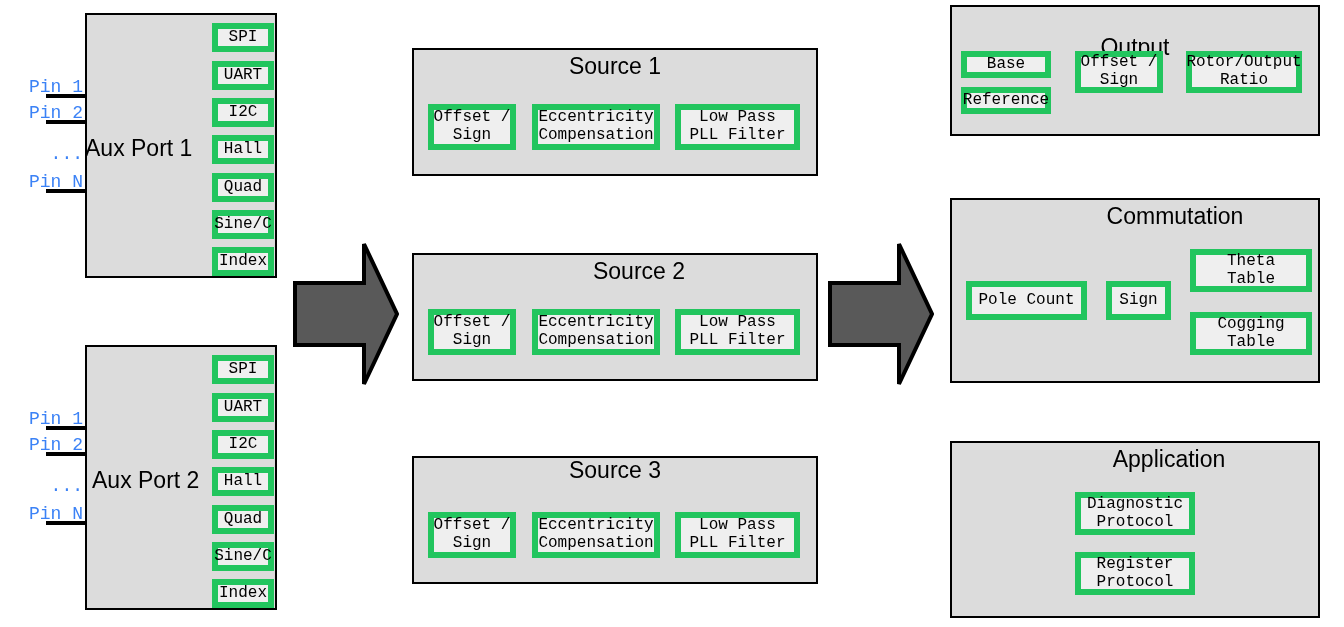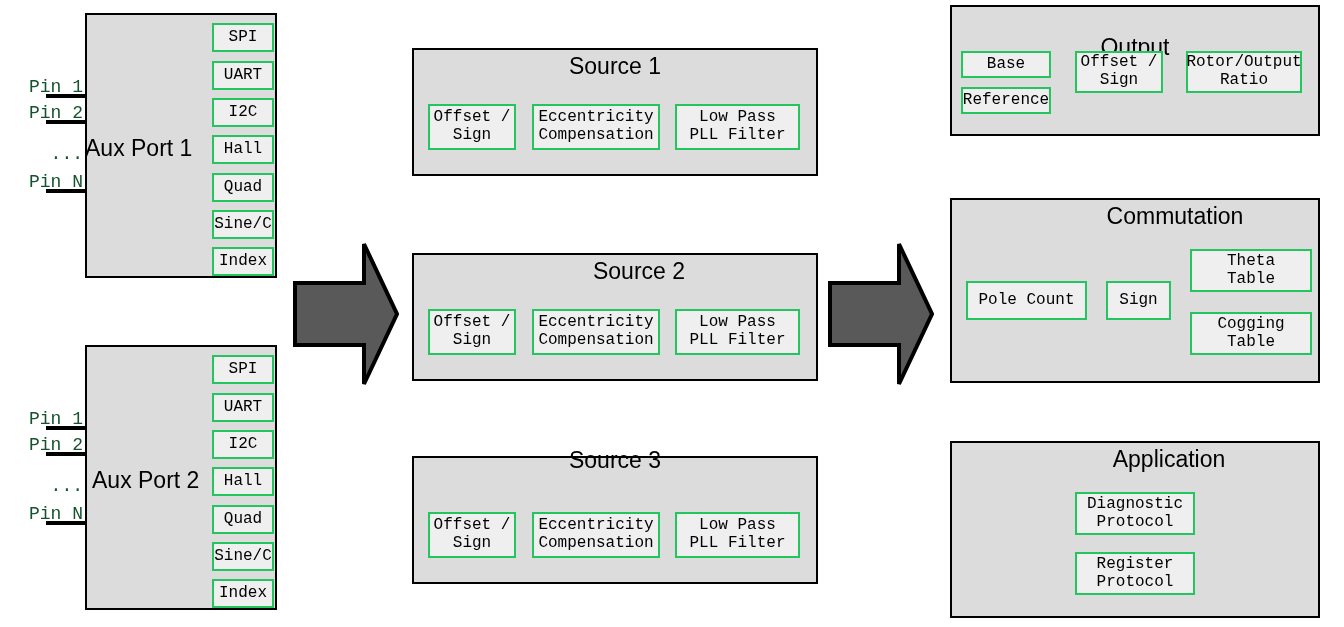--- a/index.html
+++ b/index.html
@@ -34,21 +34,21 @@
     width: 100%;
     text-align: center;
     font-family: "Liberation Sans", sans-serif;
     font-size: 23px;
     color: #000000;
     line-height: 1;
   }
   .chip {
     position: absolute;
     background: #efefef;
-    border: 2px solid #22c55e;
+    border: 6px solid #22c55e;
     box-sizing: border-box;
     font-family: "Liberation Mono", monospace;
     font-size: 16px;
     color: #000000;
     display: flex;
     align-items: center;
     justify-content: center;
     text-align: center;
     line-height: 1.12;
     white-space: pre;
@@ -60,21 +60,21 @@
     position: absolute;
     font-family: "Liberation Sans", sans-serif;
     font-size: 23px;
     color: #000000;
     white-space: nowrap;
   }
   .pin-label {
     position: absolute;
     font-family: "Liberation Mono", monospace;
     font-size: 18px;
-    color: #14532d;
+    color: #3b82f6;
     white-space: pre;
     text-align: right;
     line-height: 1;
   }
   .pin-wire {
     position: absolute;
     height: 4px;
     background: #000000;
   }
 
@@ -154,21 +154,21 @@
   <div class="group-box" style="left:412px; top:253px; width:406px; height:128px;"></div>
   <div class="group-title" style="left:412px; top:260px; width:406px;padding-left:24px;">Source 2</div>
   <div class="chip" style="left:428px; top:309px; width:88px; height:46px;">Offset /
 Sign</div>
   <div class="chip" style="left:532px; top:309px; width:128px; height:46px;">Eccentricity
 Compensation</div>
   <div class="chip" style="left:675px; top:309px; width:125px; height:46px;">Low Pass
 PLL Filter</div>
 
   <div class="group-box" style="left:412px; top:456px; width:406px; height:128px;"></div>
-  <div class="group-title" style="left:412px; top:449px; width:406px;">Source 3</div>
+  <div class="group-title" style="left:412px; top:459px; width:406px;">Source 3</div>
   <div class="chip" style="left:428px; top:512px; width:88px; height:46px;">Offset /
 Sign</div>
   <div class="chip" style="left:532px; top:512px; width:128px; height:46px;">Eccentricity
 Compensation</div>
   <div class="chip" style="left:675px; top:512px; width:125px; height:46px;">Low Pass
 PLL Filter</div>
 
   <div class="group-box" style="left:950px; top:5px; width:370px; height:131px;"></div>
   <div class="group-title" style="left:950px; top:12px; width:370px;margin-top:24px;">Output</div>
   <div class="chip" style="left:961px; top:51px; width:90px; height:27px;">Base</div>

